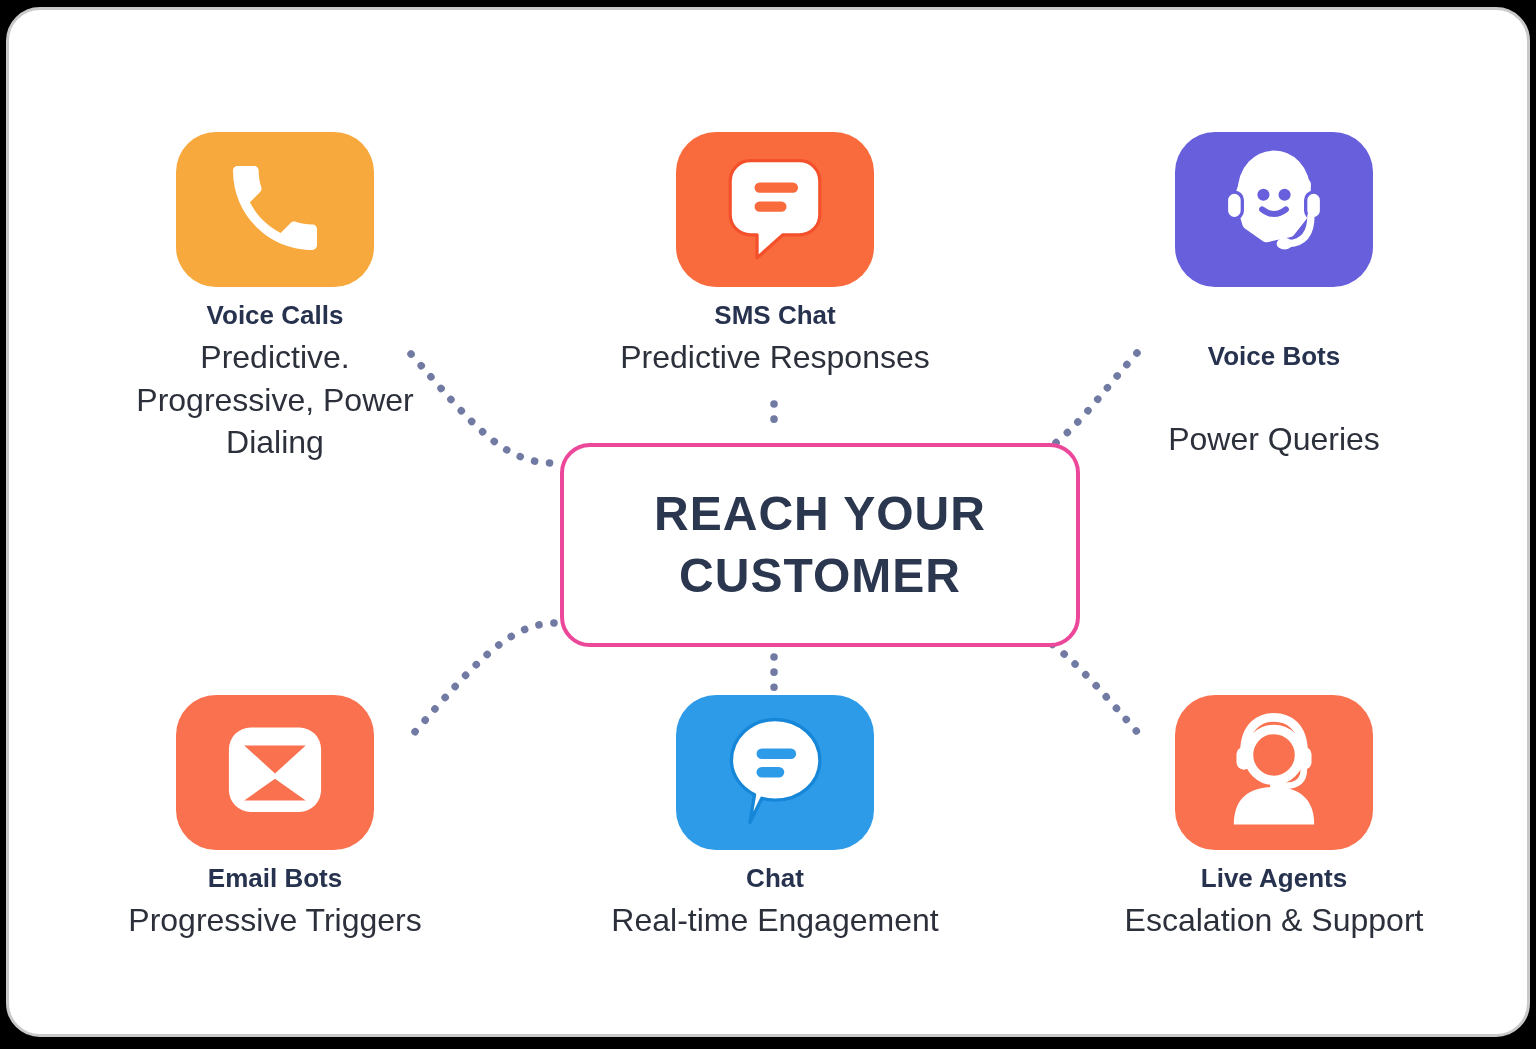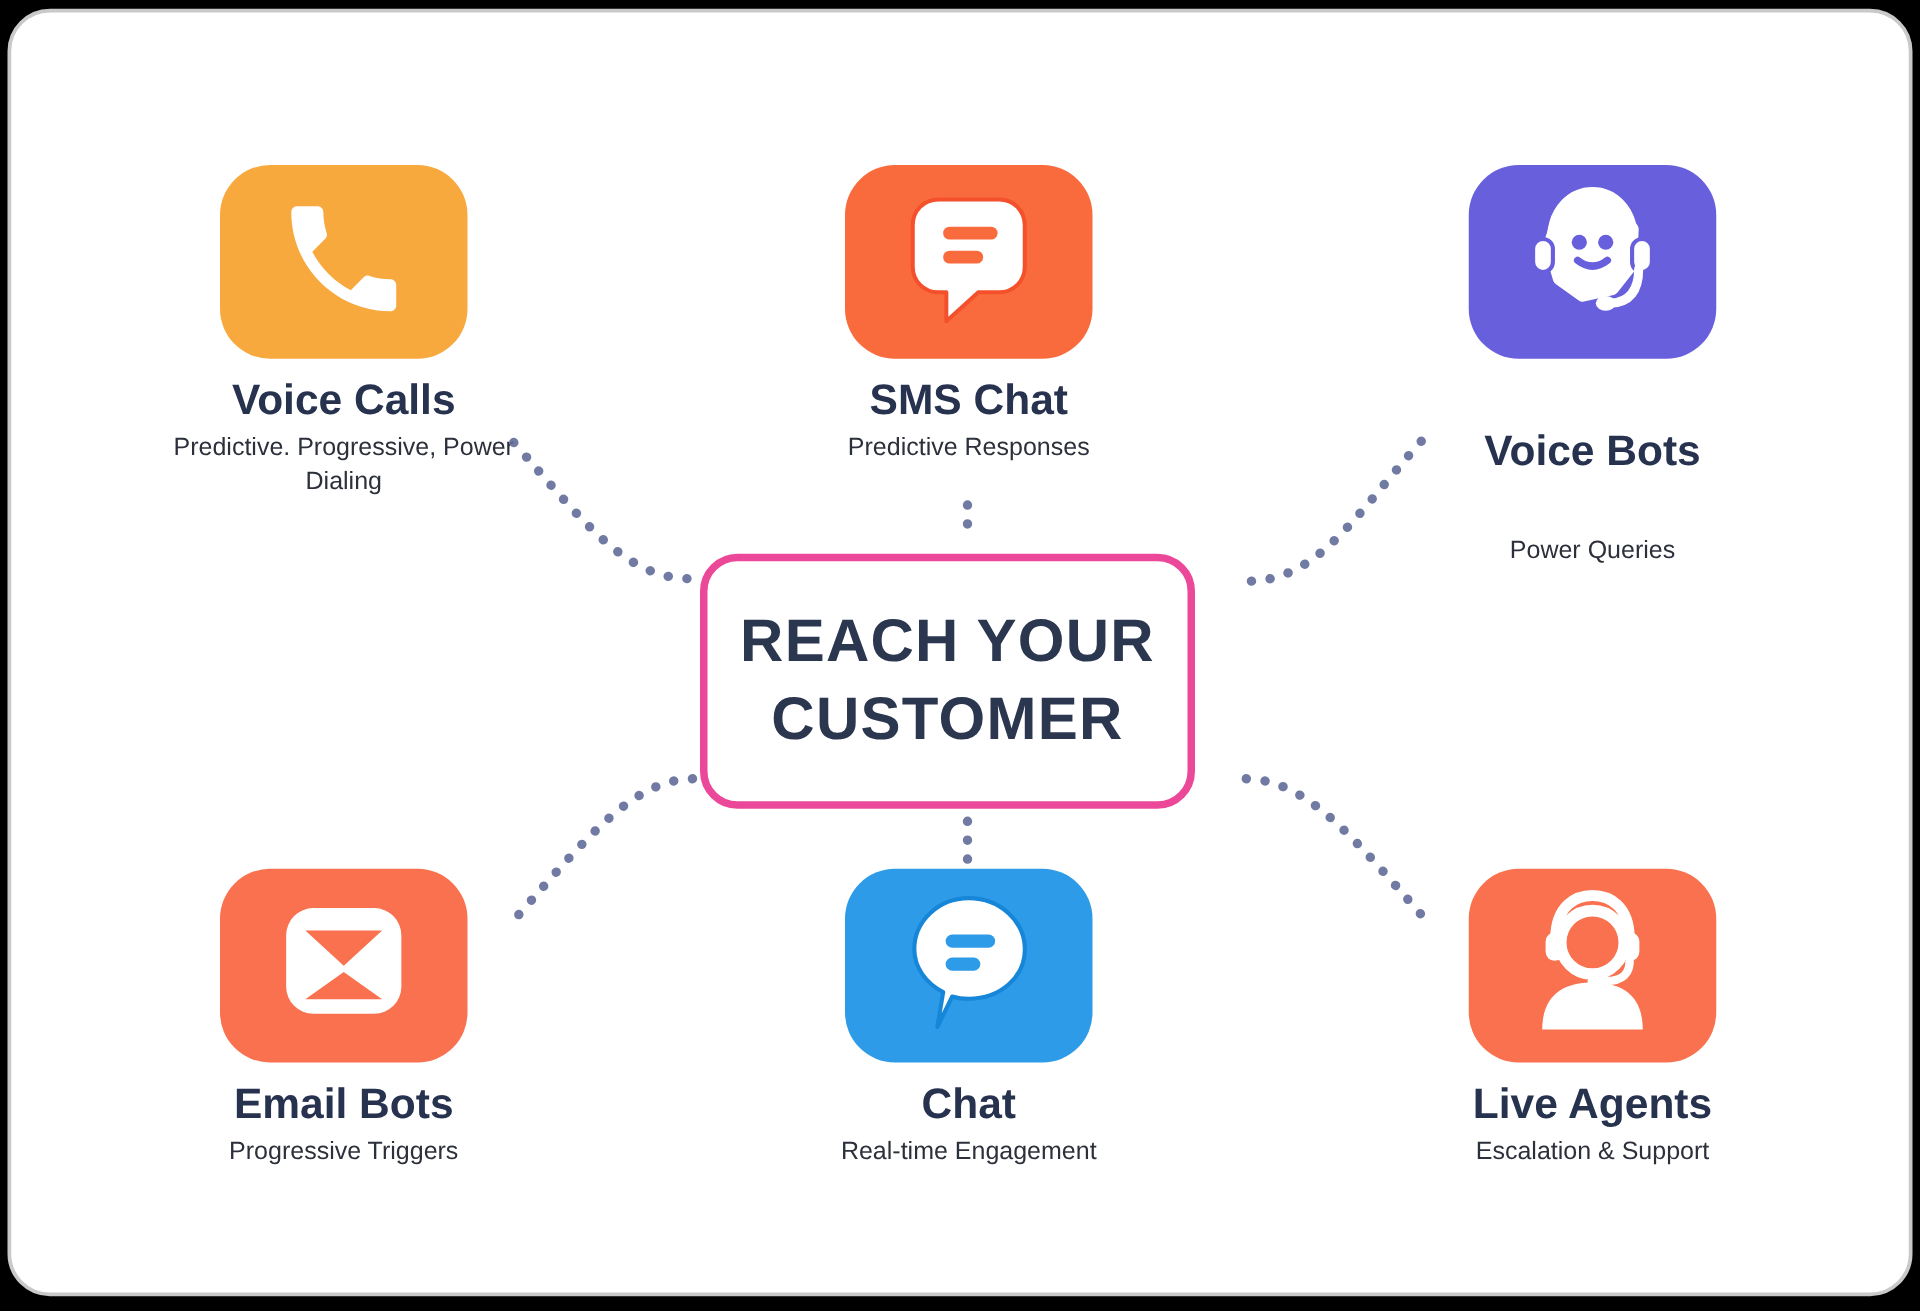--- a/index.html
+++ b/index.html
@@ -16,31 +16,31 @@
   .node{
     position:absolute;display:flex;flex-direction:column;align-items:center;
     width:380px;
   }
   .tile{
     width:198px;height:155px;border-radius:40px;
     display:flex;align-items:center;justify-content:center;
     flex:0 0 auto;
   }
   .node-title{
-    margin-top:14px;font-size:34px;font-weight:bold;color:#26324e;
+    margin-top:14px;font-size:26px;font-weight:bold;color:#26324e;
     line-height:1.12;text-align:center;white-space:nowrap;
   }
   .node-desc{
-    margin-top:6px;font-size:20px;color:#2c303b;line-height:1.33;
+    margin-top:6px;font-size:32px;color:#2c303b;line-height:1.33;
     text-align:center;
   }
   .desc-narrow{width:300px;}
   .center-box{
-    position:absolute;left:551px;top:433px;width:396px;height:204px;
-    background:#fff;border:6px solid #ec4899;border-radius:30px;
+    position:absolute;left:551px;top:433px;width:520px;height:204px;
+    background:#fff;border:4px solid #ec4899;border-radius:30px;
     box-sizing:border-box;
     display:flex;align-items:center;justify-content:center;
     z-index:2;
   }
   .center-title{
     font-size:48px;font-weight:bold;color:#2b364f;letter-spacing:1px;
     line-height:1.29;text-align:center;width:410px;
   }
   svg.connectors{
     position:absolute;left:0;top:0;width:1536px;height:1049px;

